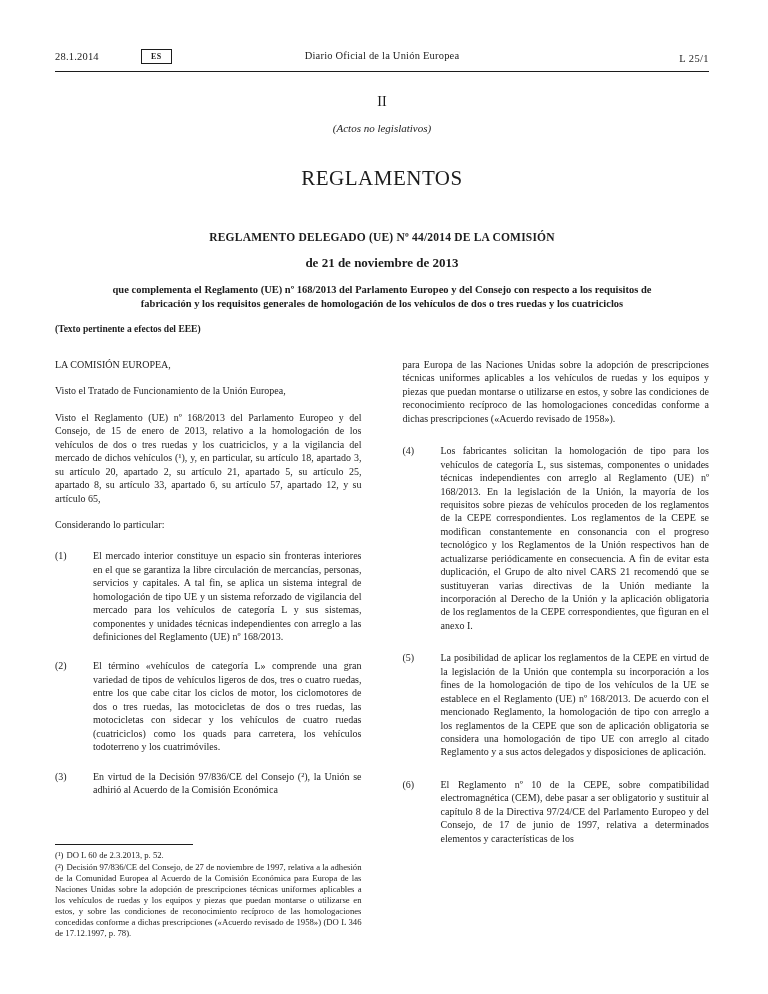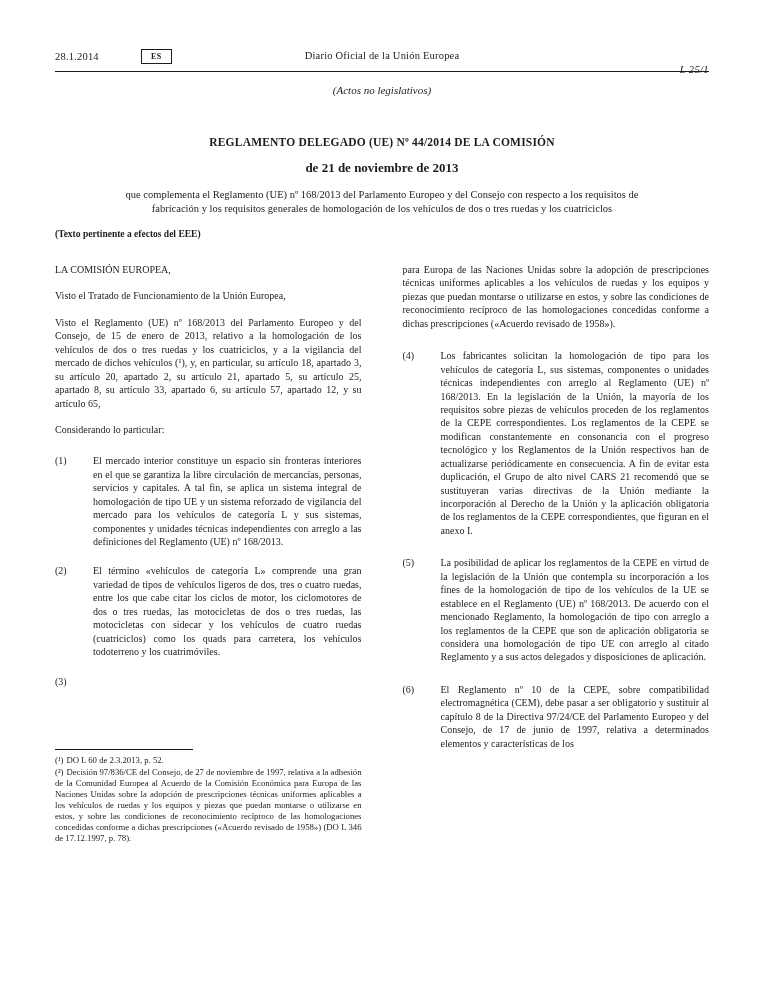--- a/index.html
+++ b/index.html
@@ -14,32 +14,32 @@
 
   
   .oj-header { position:relative; height:16px; font-size:10.5px; }
   .hdr-date { position:absolute; left:0; top:1px; letter-spacing:0.2px; }
   .lang-box {
     position:absolute; left:86px; top:-1px;
     border:1px solid #1c1c1c; padding:0 9px;
     font-size:8px; line-height:13px; font-weight:bold; letter-spacing:0.5px;
   }
   .hdr-title { display:block; text-align:center; letter-spacing:0.2px; }
-  .hdr-page { position:absolute; right:0; top:14px; letter-spacing:0.4px;font-style:italic; }
+  .hdr-page { position:absolute; right:0; top:3px; letter-spacing:0.4px; }
   .hdr-rule { border-top:1px solid #1c1c1c; margin-top:5px; }
 
   
   .sec-roman   { margin-top:22px; text-align:center; font-size:14px; }
   .sec-note    { margin-top:12px; text-align:center; font-size:11px; font-style:italic; }
   .sec-heading { margin-top:32px; text-align:center; font-size:21px; letter-spacing:0.5px; }
 
   
   .act-title   { margin-top:40px; text-align:center; font-size:11.5px; font-weight:bold; letter-spacing:0.2px; }
   .act-date    { margin-top:12px; text-align:center; font-size:13px; font-weight:bold; }
-  .act-subject { margin-top:12px; text-align:center; font-size:10.5px; font-weight:normal;
+  .act-subject { margin-top:12px; text-align:center; font-size:10.5px; font-weight:bold;
                  line-height:14px; max-width:560px; margin-left:auto; margin-right:auto; }
   .act-eee     { margin-top:13px; font-size:9.5px; font-weight:bold; }
 
   
   .columns {
     margin-top:24px; height:584px;
     display:flex; gap:41px;
     font-size:10px; line-height:1.345; text-align:justify;
   }
   .col { flex:1 1 0; display:flex; flex-direction:column; min-width:0; }
@@ -63,21 +63,23 @@
 <div class="page">
 
   <div class="oj-header">
     <span class="hdr-date">28.1.2014</span>
     <span class="lang-box">ES</span>
     <span class="hdr-title">Diario Oficial de la Unión Europea</span>
     <span class="hdr-page">L 25/1</span>
   </div>
   <div class="hdr-rule"></div>
 
+  <div class="sec-roman">II</div>
   <div class="sec-note">(Actos no legislativos)</div>
+  <div class="sec-heading">REGLAMENTOS</div>
 
   <div class="act-title">REGLAMENTO DELEGADO (UE) Nº 44/2014 DE LA COMISIÓN</div>
   <div class="act-date">de 21 de noviembre de 2013</div>
   <div class="act-subject">que complementa el Reglamento (UE) nº 168/2013 del Parlamento Europeo y del Consejo con respecto a los requisitos de fabricación y los requisitos generales de homologación de los vehículos de dos o tres ruedas y los cuatriciclos</div>
   <div class="act-eee">(Texto pertinente a efectos del EEE)</div>
 
   <div class="columns">
 
     <div class="col col-left">
       <p class="intro-p">LA COMISIÓN EUROPEA,</p>
@@ -88,20 +90,21 @@
       <div class="recital">
         <span class="rec-num">(1)</span>
         <span class="rec-text">El mercado interior constituye un espacio sin fronteras interiores en el que se garantiza la libre circulación de mercancías, personas, servicios y capitales. A tal fin, se aplica un sistema integral de homologación de tipo UE y un sistema reforzado de vigilancia del mercado para los vehículos de categoría L y sus sistemas, componentes y unidades técnicas independientes con arreglo a las definiciones del Reglamento (UE) nº 168/2013.</span>
       </div>
       <div class="recital">
         <span class="rec-num">(2)</span>
         <span class="rec-text">El término «vehículos de categoría L» comprende una gran variedad de tipos de vehículos ligeros de dos, tres o cuatro ruedas, entre los que cabe citar los ciclos de motor, los ciclomotores de dos o tres ruedas, las motocicletas de dos o tres ruedas, las motocicletas con sidecar y los vehículos de cuatro ruedas (cuatriciclos) como los quads para carretera, los vehículos todoterreno y los cuatrimóviles.</span>
       </div>
       <div class="recital">
         <span class="rec-num">(3)</span>
+        <span class="rec-text">En virtud de la Decisión 97/836/CE del Consejo (²), la Unión se adhirió al Acuerdo de la Comisión Económica</span>
       </div>
 
       <div class="footnotes">
         <div class="fn-rule"></div>
         <p class="fn"><span class="fn-num">(¹)</span><span>DO L 60 de 2.3.2013, p. 52.</span></p>
         <p class="fn"><span class="fn-num">(²)</span><span>Decisión 97/836/CE del Consejo, de 27 de noviembre de 1997, relativa a la adhesión de la Comunidad Europea al Acuerdo de la Comisión Económica para Europa de las Naciones Unidas sobre la adopción de prescripciones técnicas uniformes aplicables a los vehículos de ruedas y los equipos y piezas que puedan montarse o utilizarse en estos, y sobre las condiciones de reconocimiento recíproco de las homologaciones concedidas conforme a dichas prescripciones («Acuerdo revisado de 1958») (DO L 346 de 17.12.1997, p. 78).</span></p>
       </div>
     </div>
 
     <div class="col col-right">

